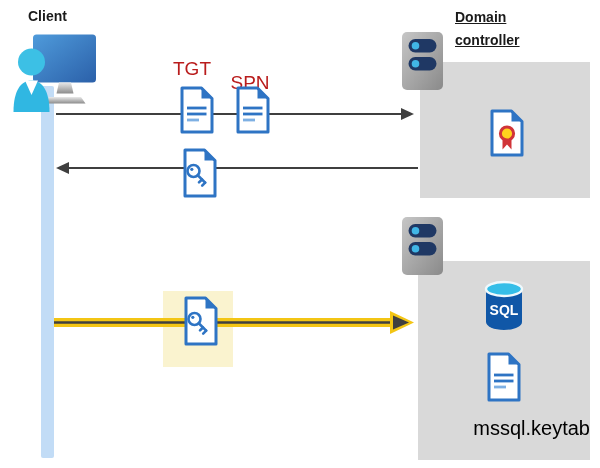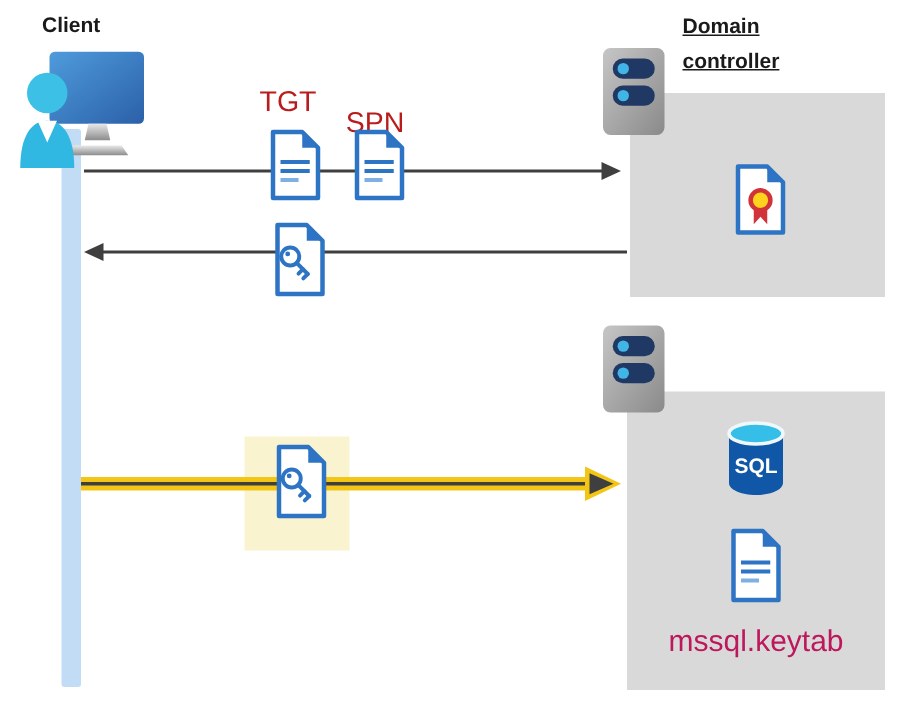--- a/index.html
+++ b/index.html
@@ -3,21 +3,21 @@
 <meta charset="utf-8">
 <style>
   html,body{margin:0;padding:0;background:#ffffff;}
   .canvas{
     position:relative;width:600px;height:468px;background:#ffffff;
     font-family:"Liberation Sans", sans-serif;overflow:hidden;
   }
   .abs{position:absolute;}
   .node-label{font-weight:bold;font-size:14px;color:#1a1a1a;line-height:23px;}
   .ticket-label{font-size:19px;color:#b91c1c;text-align:center;}
-  .file-label{font-size:20px;color:#be185d;text-align:center;}
+  .file-label{font-size:20px;color:#000000;text-align:right;}
   .gray-box{background:#d9d9d9;}
   .timeline{background:#c2dcf6;border-radius:2px;}
   .hl-box{background:#faf3cf;}
   .arrow-line{background:#3f3f3f;height:2px;}
   .arrow-head-right{
     width:0;height:0;border-top:6.5px solid transparent;
     border-bottom:6.5px solid transparent;border-left:13px solid #3f3f3f;
   }
   .arrow-head-left{
     width:0;height:0;border-top:6.5px solid transparent;

